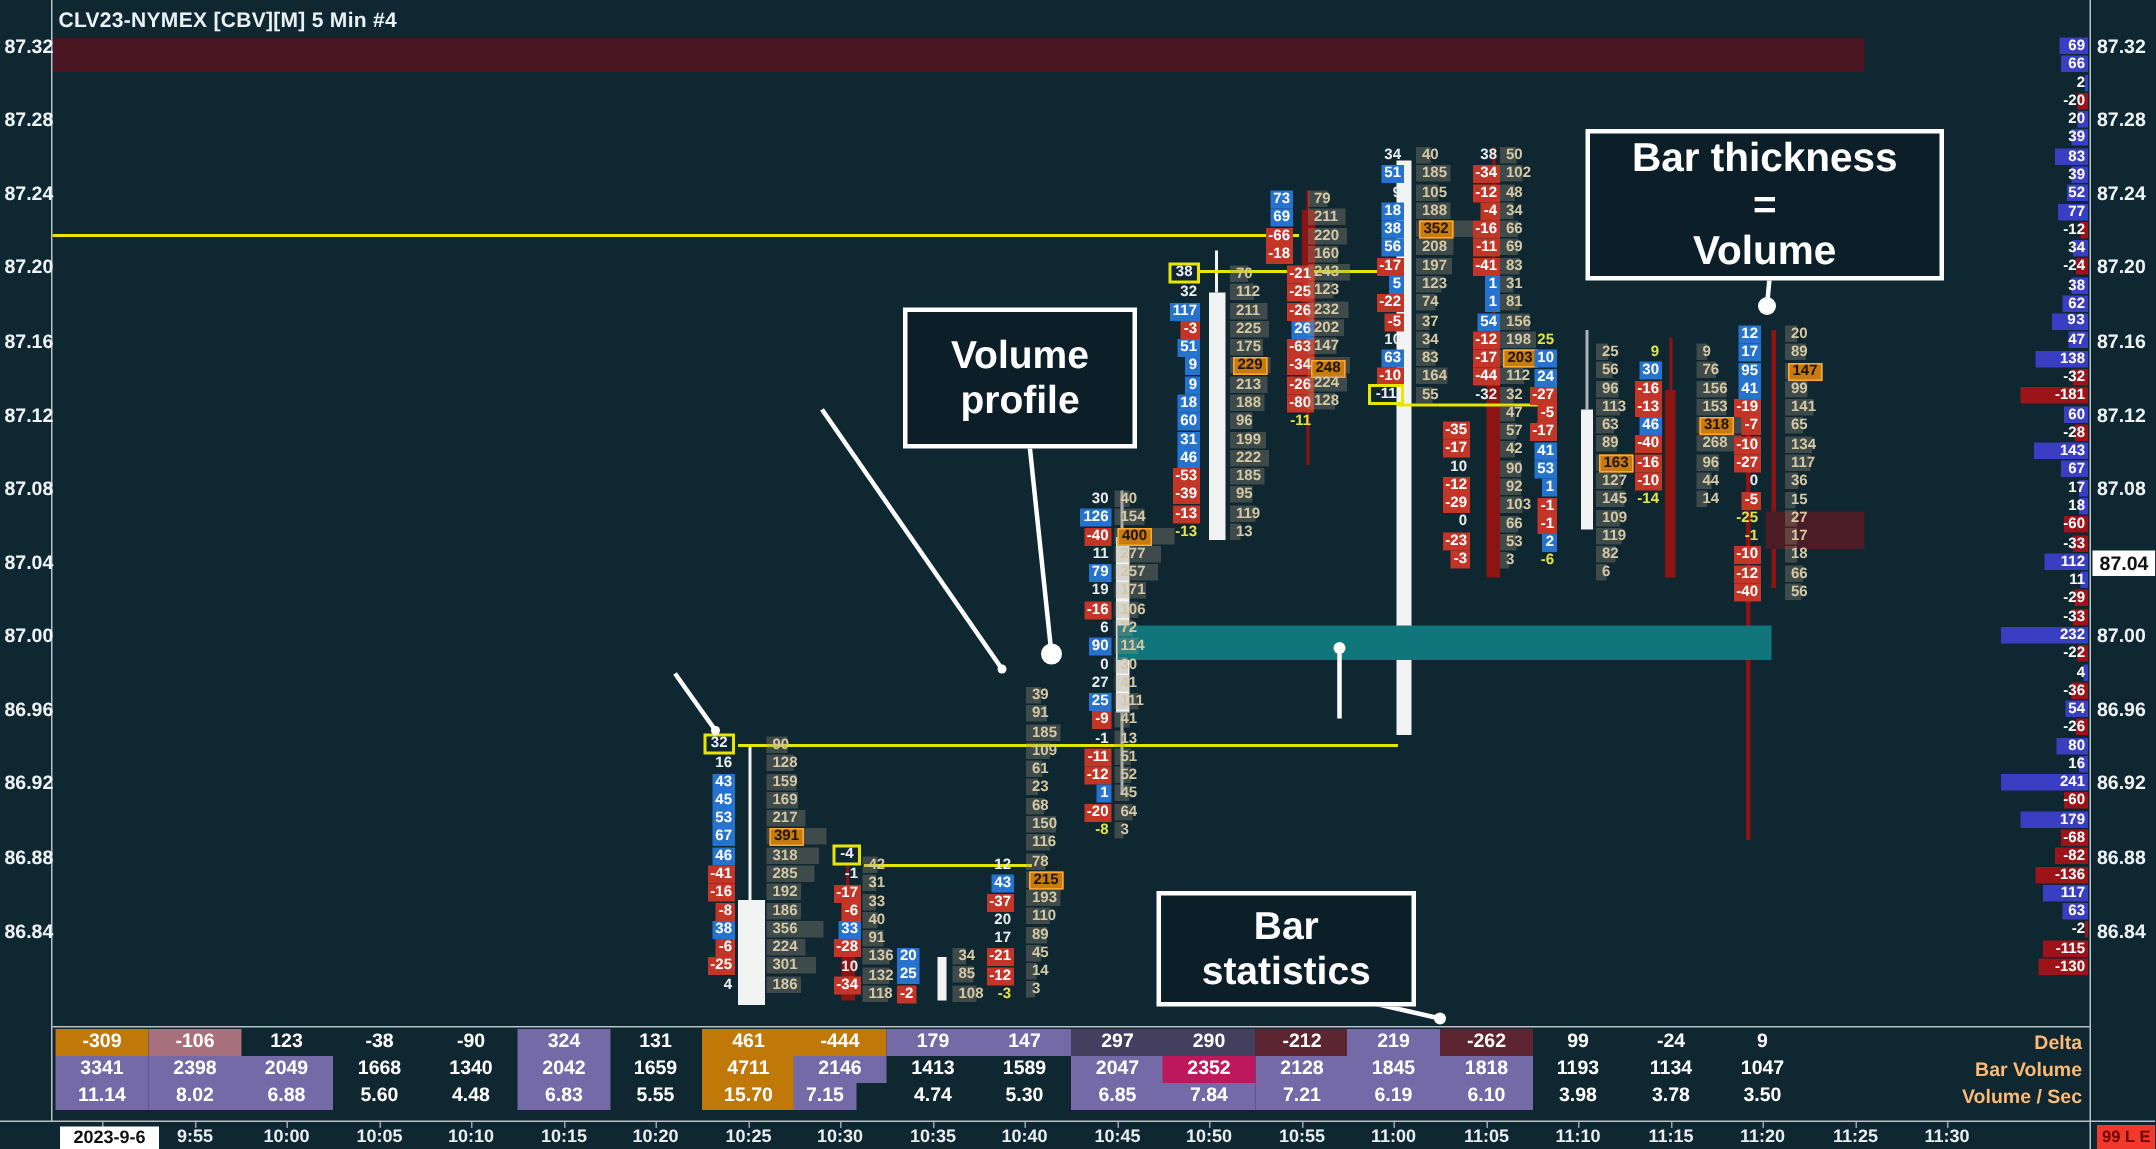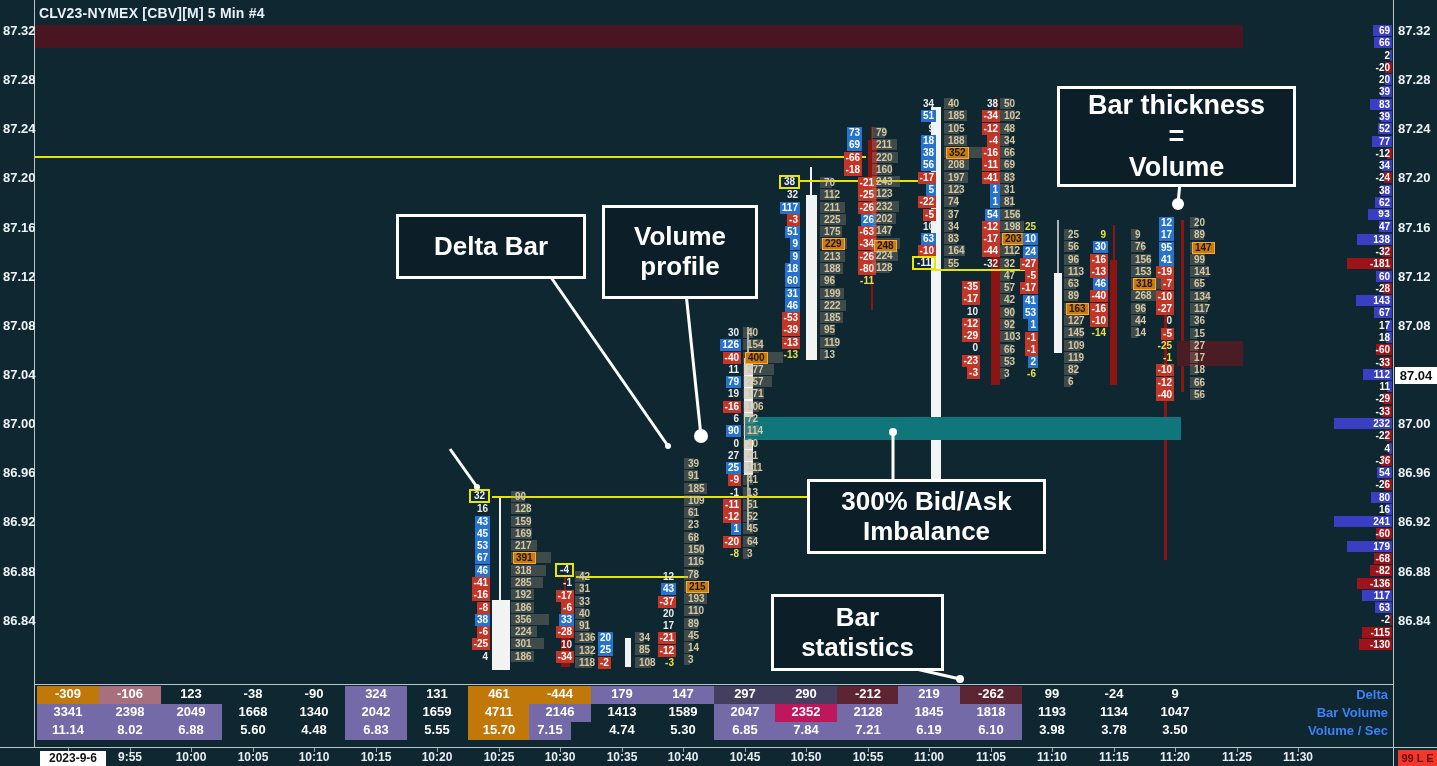--- a/index.html
+++ b/index.html
@@ -22,21 +22,21 @@
   .vtxt{color:#d4c7a4;padding:0 2px;}
   .s-ob{border:1px solid #ffa733;background:#c87c10;color:#201503;padding:0 2px;line-height:10px;height:10px;}
   .vbar{height:11px;background:rgba(158,150,128,0.33);}
   .hbar{position:absolute;height:11px;}
   .hnum{position:absolute;height:12px;line-height:12px;font:bold 10px "Liberation Sans",sans-serif;color:#fff;text-align:right;}
   .scell{position:absolute;height:18px;line-height:18px;text-align:center;color:#fff;
          font:bold 13px "Liberation Sans",sans-serif;}
   .tlabel{position:absolute;top:750px;height:16px;line-height:16px;color:#e8eef0;text-align:center;
           font:bold 12px "Liberation Sans",sans-serif;}
   .tick{position:absolute;top:748px;width:1px;height:4px;background:#9aa5aa;}
-  .rowlab{position:absolute;color:#3b82f6;font:bold 13px "Liberation Sans",sans-serif;height:18px;line-height:18px;right:49px;}
+  .rowlab{position:absolute;color:#fdba74;font:bold 13px "Liberation Sans",sans-serif;height:18px;line-height:18px;right:49px;}
   .anno{position:absolute;border:3px solid #fff;background:#0c1f28;color:#fff;display:flex;
         align-items:center;justify-content:center;text-align:center;white-space:pre-line;
         font:bold 26px "Liberation Sans",sans-serif;line-height:1.15;z-index:30;}
   #leader{position:absolute;left:0;top:0;pointer-events:none;z-index:25;}
   #datechip{position:absolute;left:40px;top:751px;width:66px;height:15px;background:#fff;color:#111;
             text-align:center;font:bold 12px "Liberation Sans",sans-serif;line-height:15px;}
   #badge{position:absolute;left:1398px;top:750px;width:39px;height:16px;background:#f2372b;color:#6d0600;
          text-align:center;font:bold 11px "Liberation Sans",sans-serif;line-height:16px;}
 </style>
 </head>
@@ -615,21 +615,21 @@
       <div class="hnum" style="left: 1300px; top: 393px; width: 90px;">-29</div>
       <div class="hbar" style="left: 1382.08px; top: 406px; width: 9.92px; background: rgb(156, 19, 25);"></div>
       <div class="hnum" style="left: 1300px; top: 406px; width: 90px;">-33</div>
       <div class="hbar" style="left: 1334.32px; top: 418px; width: 57.68px; background: rgb(58, 62, 194);"></div>
       <div class="hnum" style="left: 1300px; top: 418px; width: 90px;">232</div>
       <div class="hbar" style="left: 1384.72px; top: 430px; width: 7.28px; background: rgb(156, 19, 25);"></div>
       <div class="hnum" style="left: 1300px; top: 430px; width: 90px;">-22</div>
       <div class="hbar" style="left: 1389.04px; top: 443px; width: 2.96px; background: rgb(58, 62, 194);"></div>
       <div class="hnum" style="left: 1300px; top: 443px; width: 90px;">4</div>
       <div class="hbar" style="left: 1381.36px; top: 455px; width: 10.64px; background: rgb(156, 19, 25);"></div>
-      <div class="hnum" style="left: 1300px; top: 455px; width: 90px; font-style: italic;">-36</div>
+      <div class="hnum" style="left: 1300px; top: 455px; width: 90px;">-36</div>
       <div class="hbar" style="left: 1377.04px; top: 467px; width: 14.96px; background: rgb(58, 62, 194);"></div>
       <div class="hnum" style="left: 1300px; top: 467px; width: 90px;">54</div>
       <div class="hbar" style="left: 1383.76px; top: 479px; width: 8.24px; background: rgb(156, 19, 25);"></div>
       <div class="hnum" style="left: 1300px; top: 479px; width: 90px;">-26</div>
       <div class="hbar" style="left: 1370.8px; top: 492px; width: 21.2px; background: rgb(58, 62, 194);"></div>
       <div class="hnum" style="left: 1300px; top: 492px; width: 90px;">80</div>
       <div class="hbar" style="left: 1386.16px; top: 504px; width: 5.84px; background: rgb(58, 62, 194);"></div>
       <div class="hnum" style="left: 1300px; top: 504px; width: 90px;">16</div>
       <div class="hbar" style="left: 1334px; top: 516px; width: 58px; background: rgb(58, 62, 194);"></div>
       <div class="hnum" style="left: 1300px; top: 516px; width: 90px;">241</div>
@@ -793,25 +793,22 @@
       <div class="tick" style="left: 1298px;"></div>
       <div class="tlabel" style="left: 1268px; width: 60px;">11:30</div>
     </div>
   <div id="datechip">2023-9-6</div>
   <div id="badge">99 L E</div>
 
   <div class="rowlab" style="top:686px;">Delta</div>
   <div class="rowlab" style="top:704px;">Bar Volume</div>
   <div class="rowlab" style="top:722px;">Volume / Sec</div>
 
-  <div class="anno" style="left:396px;top:214px;width:184px;height:59px;">Delta Bar</div>
   <div class="anno" style="left:602px;top:205px;width:150px;height:88px;">Volume
 profile</div>
-  <div class="anno" style="left:807px;top:479px;width:233px;height:69px;">300% Bid/Ask
-Imbalance</div>
   <div class="anno" style="left:771px;top:594px;width:167px;height:71px;">Bar
 statistics</div>
   <div class="anno" style="left:1057px;top:86px;width:233px;height:95px;font-size:27px;">Bar thickness
 =
 Volume</div>
 <svg id="leader" width="1437" height="766">
       <line x1="548" y1="273" x2="668" y2="446" stroke="#fff" stroke-width="3"></line>
       <circle cx="668" cy="446" r="3" fill="#fff"></circle>
       <line x1="686" y1="293" x2="701" y2="436" stroke="#fff" stroke-width="3"></line>
       <circle cx="701" cy="436" r="7" fill="#fff"></circle>

